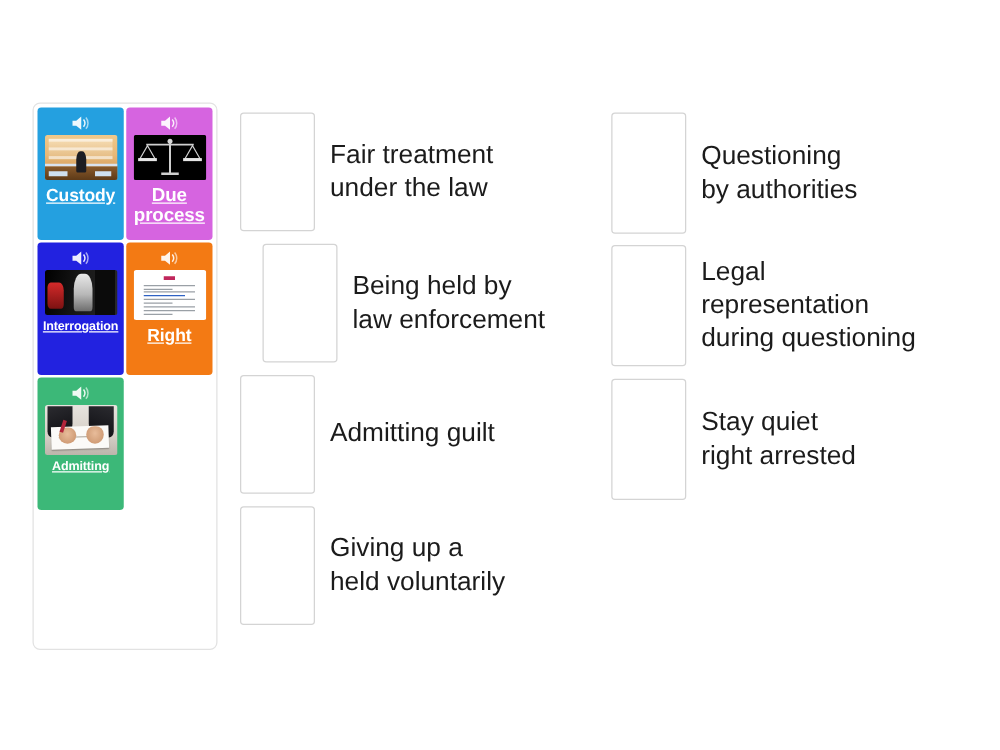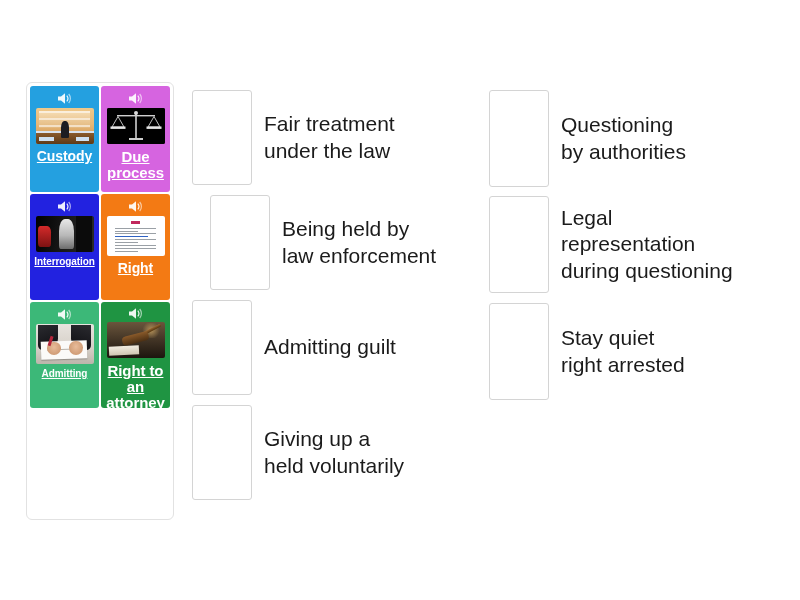--- a/index.html
+++ b/index.html
@@ -367,40 +367,20 @@
           <span class="sign-armR"></span>
           <span class="sign-paper"></span>
           <span class="sign-handL"></span>
           <span class="sign-handR"></span>
           <span class="sign-pen"></span>
         </span>
       </span>
       <span class="label lbl-sm">Admitting</span>
     </div>
 
-    <div class="tile" style="background:#1f9442">
-      <span class="spk">
-        <svg width="15" height="13" viewBox="0 0 15 13" aria-hidden="true">
-          <path d="M1 4.5h3L8 1.2v10.6L4 8.5H1z" fill="#ffffff" opacity="0.92"></path>
-          <path d="M9.8 3.6a4.6 4.6 0 0 1 0 5.8" stroke="#ffffff" stroke-width="1.2" fill="none" opacity="0.9"></path>
-          <path d="M11.7 2a6.8 6.8 0 0 1 0 9" stroke="#ffffff" stroke-width="1.2" fill="none" opacity="0.6"></path>
-        </svg>
-      </span>
-      <span class="thumb">
-        <span class="art art-gavel">
-          <span class="gavel-glow"></span>
-          <span class="gavel-book"></span>
-          <span class="gavel-handle"></span>
-          <span class="gavel-head"></span>
-        </span>
-      </span>
-      <span class="label lbl-md">Right
-to an
-attorney</span>
-    </div>
 
   </div>
 </div>
 
 <div class="col" style="left:192px; top:82px; width:290px; height:440px;">
 
   <div class="row" style="top:8px;">
     <div class="dropbox" style="height:95px;"></div>
     <div class="answer-text">Fair treatment
 under the law</div>

